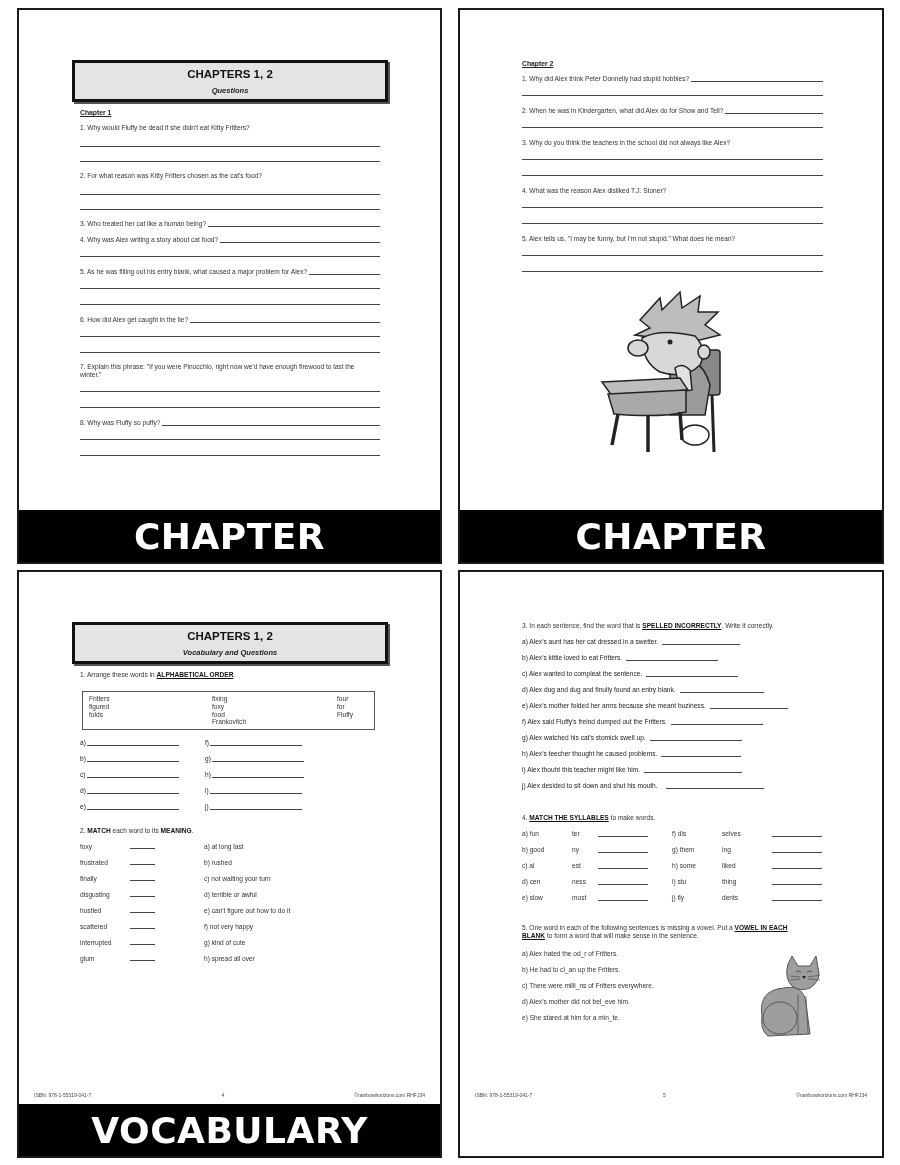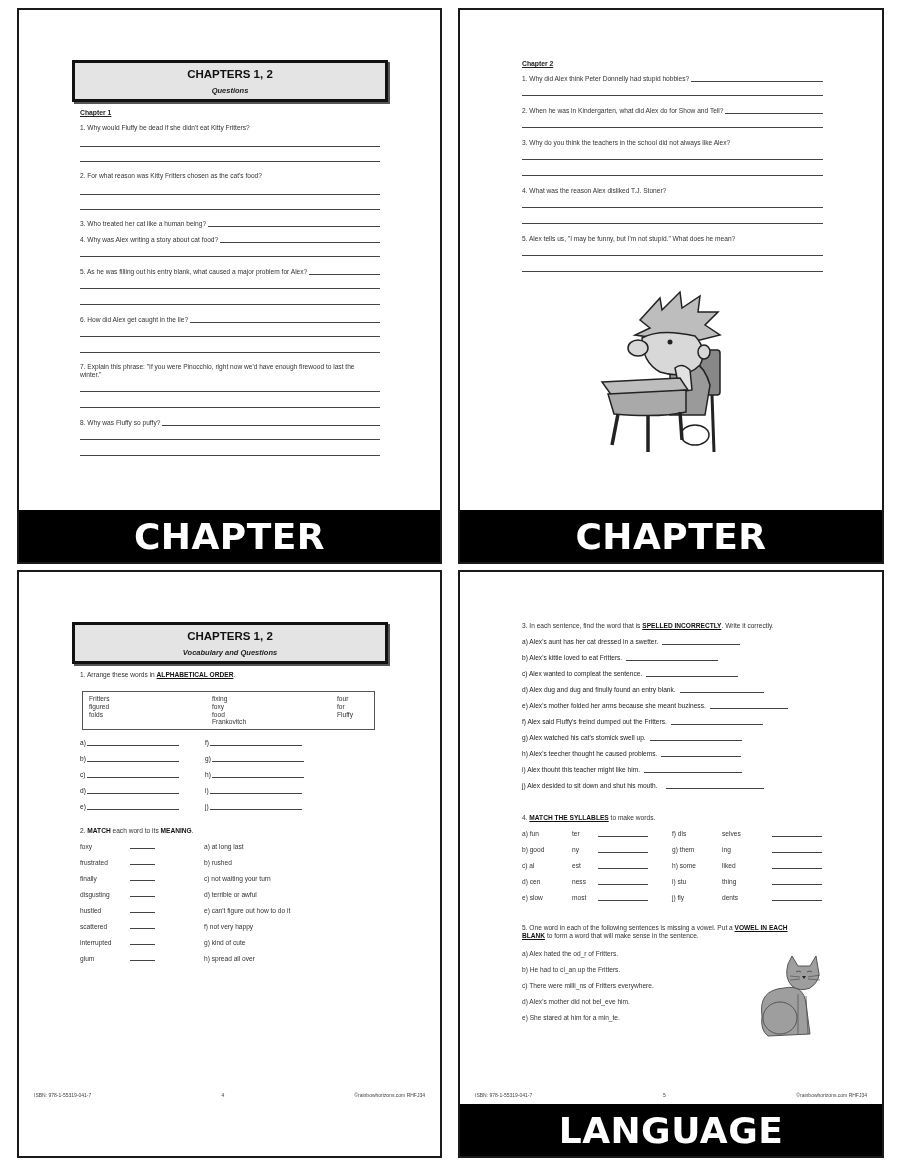--- a/index.html
+++ b/index.html
@@ -252,20 +252,21 @@
   <div class="match-row" style="left:61px; top:351px;"><span style="display:inline-block;width:50px;">scattered</span><span style="display:inline-block;width:25px;border-bottom:1px solid #444;height:6px;"></span><span style="position:absolute;left:124px;">f) not very happy</span></div>
   <div class="match-row" style="left:61px; top:367px;"><span style="display:inline-block;width:50px;">interrupted</span><span style="display:inline-block;width:25px;border-bottom:1px solid #444;height:6px;"></span><span style="position:absolute;left:124px;">g) kind of cute</span></div>
   <div class="match-row" style="left:61px; top:383px;"><span style="display:inline-block;width:50px;">glum</span><span style="display:inline-block;width:25px;border-bottom:1px solid #444;height:6px;"></span><span style="position:absolute;left:124px;">h) spread all over</span></div>
 
   <div class="footer" style="top:520px;">
     <span>ISBN: 978-1-55319-041-7</span>
     <span>4</span>
     <span>©rainbowhorizons.com   RHFJ34</span>
   </div>
 
+  <div class="banner">VOCABULARY</div>
 </div>
 
 <div class="panel" id="p4">
   <div class="content" style="left:62px; top:50px; width:310px;">
     <span>3. In each sentence, find the word that is </span><span class="bu">SPELLED INCORRECTLY</span><span>. Write it correctly.</span>
   </div>
 
   <div class="blank-row" style="left:62px; top:66px;">
       <span>a) Alex's aunt has her cat dressed in a swetter.</span>
       <span class="ul" style="width:78px;margin-left:4px;"></span>
@@ -390,14 +391,13 @@
     <line x1="44" y1="40" x2="44" y2="80" stroke="#555" stroke-width="0.8"></line>
     <line x1="52" y1="42" x2="54" y2="80" stroke="#555" stroke-width="0.8"></line>
   </svg>
 
   <div class="footer" style="top:520px;">
     <span>ISBN: 978-1-55319-041-7</span>
     <span>5</span>
     <span>©rainbowhorizons.com   RHFJ34</span>
   </div>
 
-  <div class="banner">LANGUAGE</div>
 </div>
 
 </body></html>

